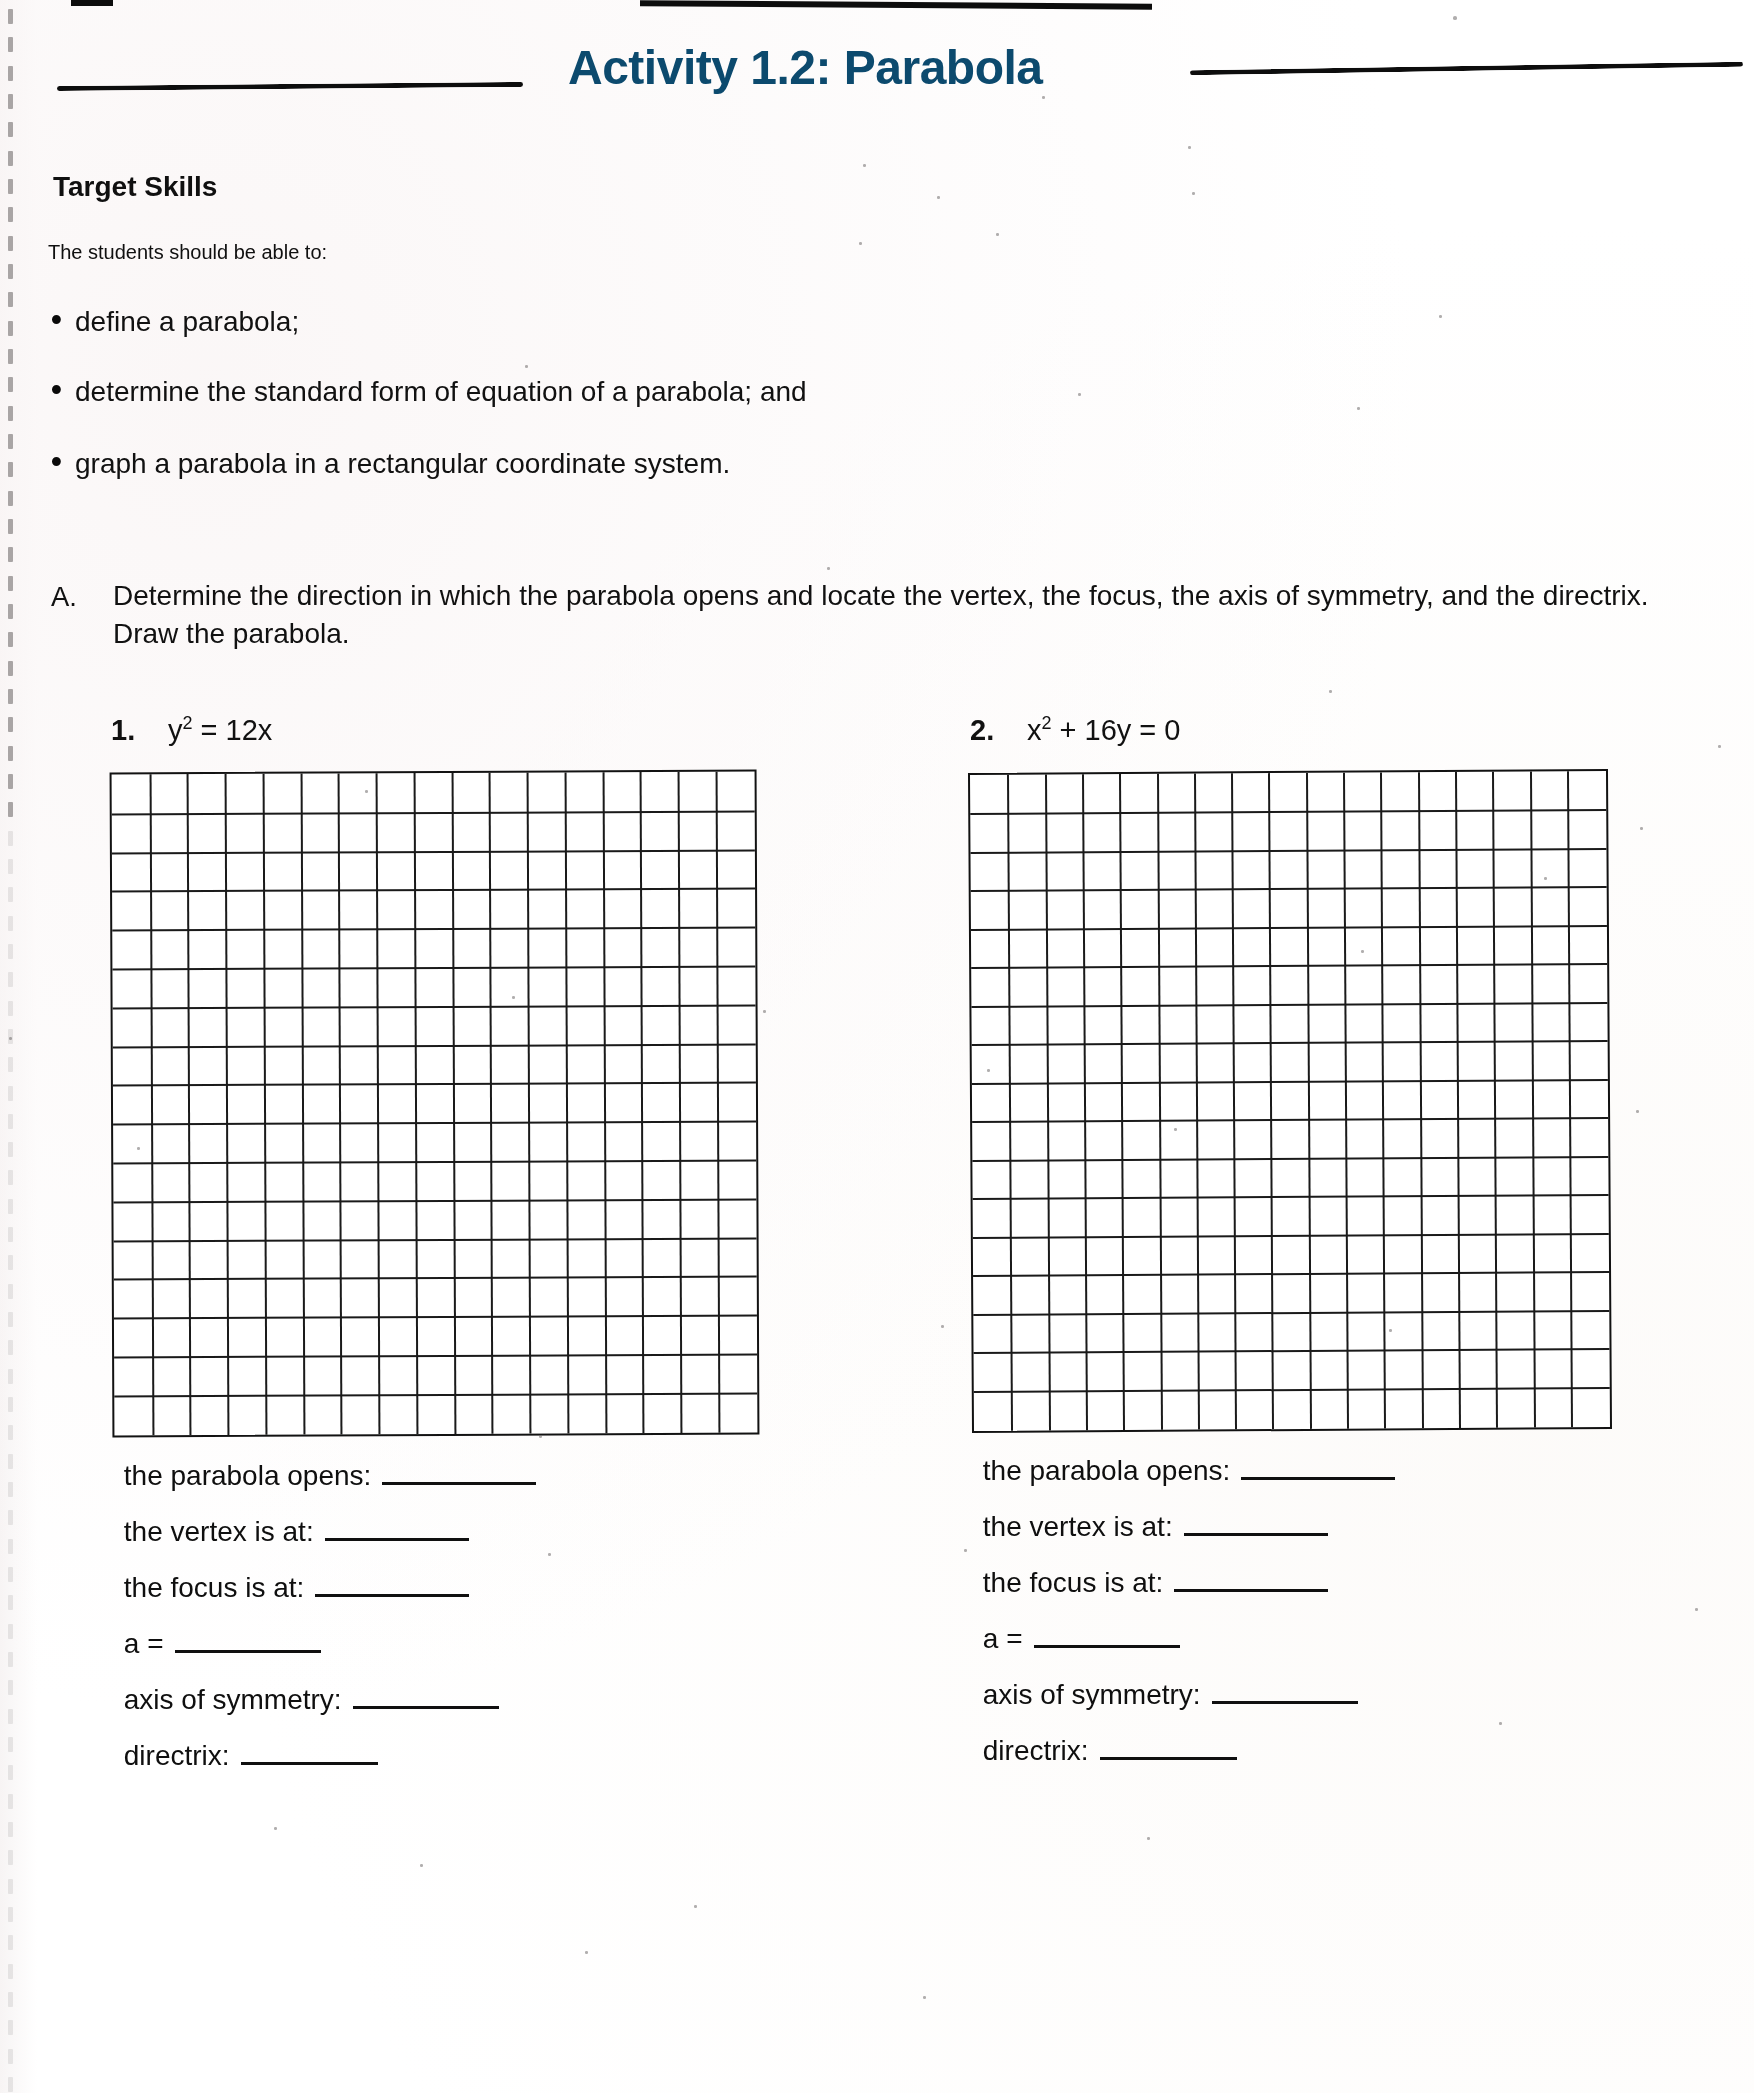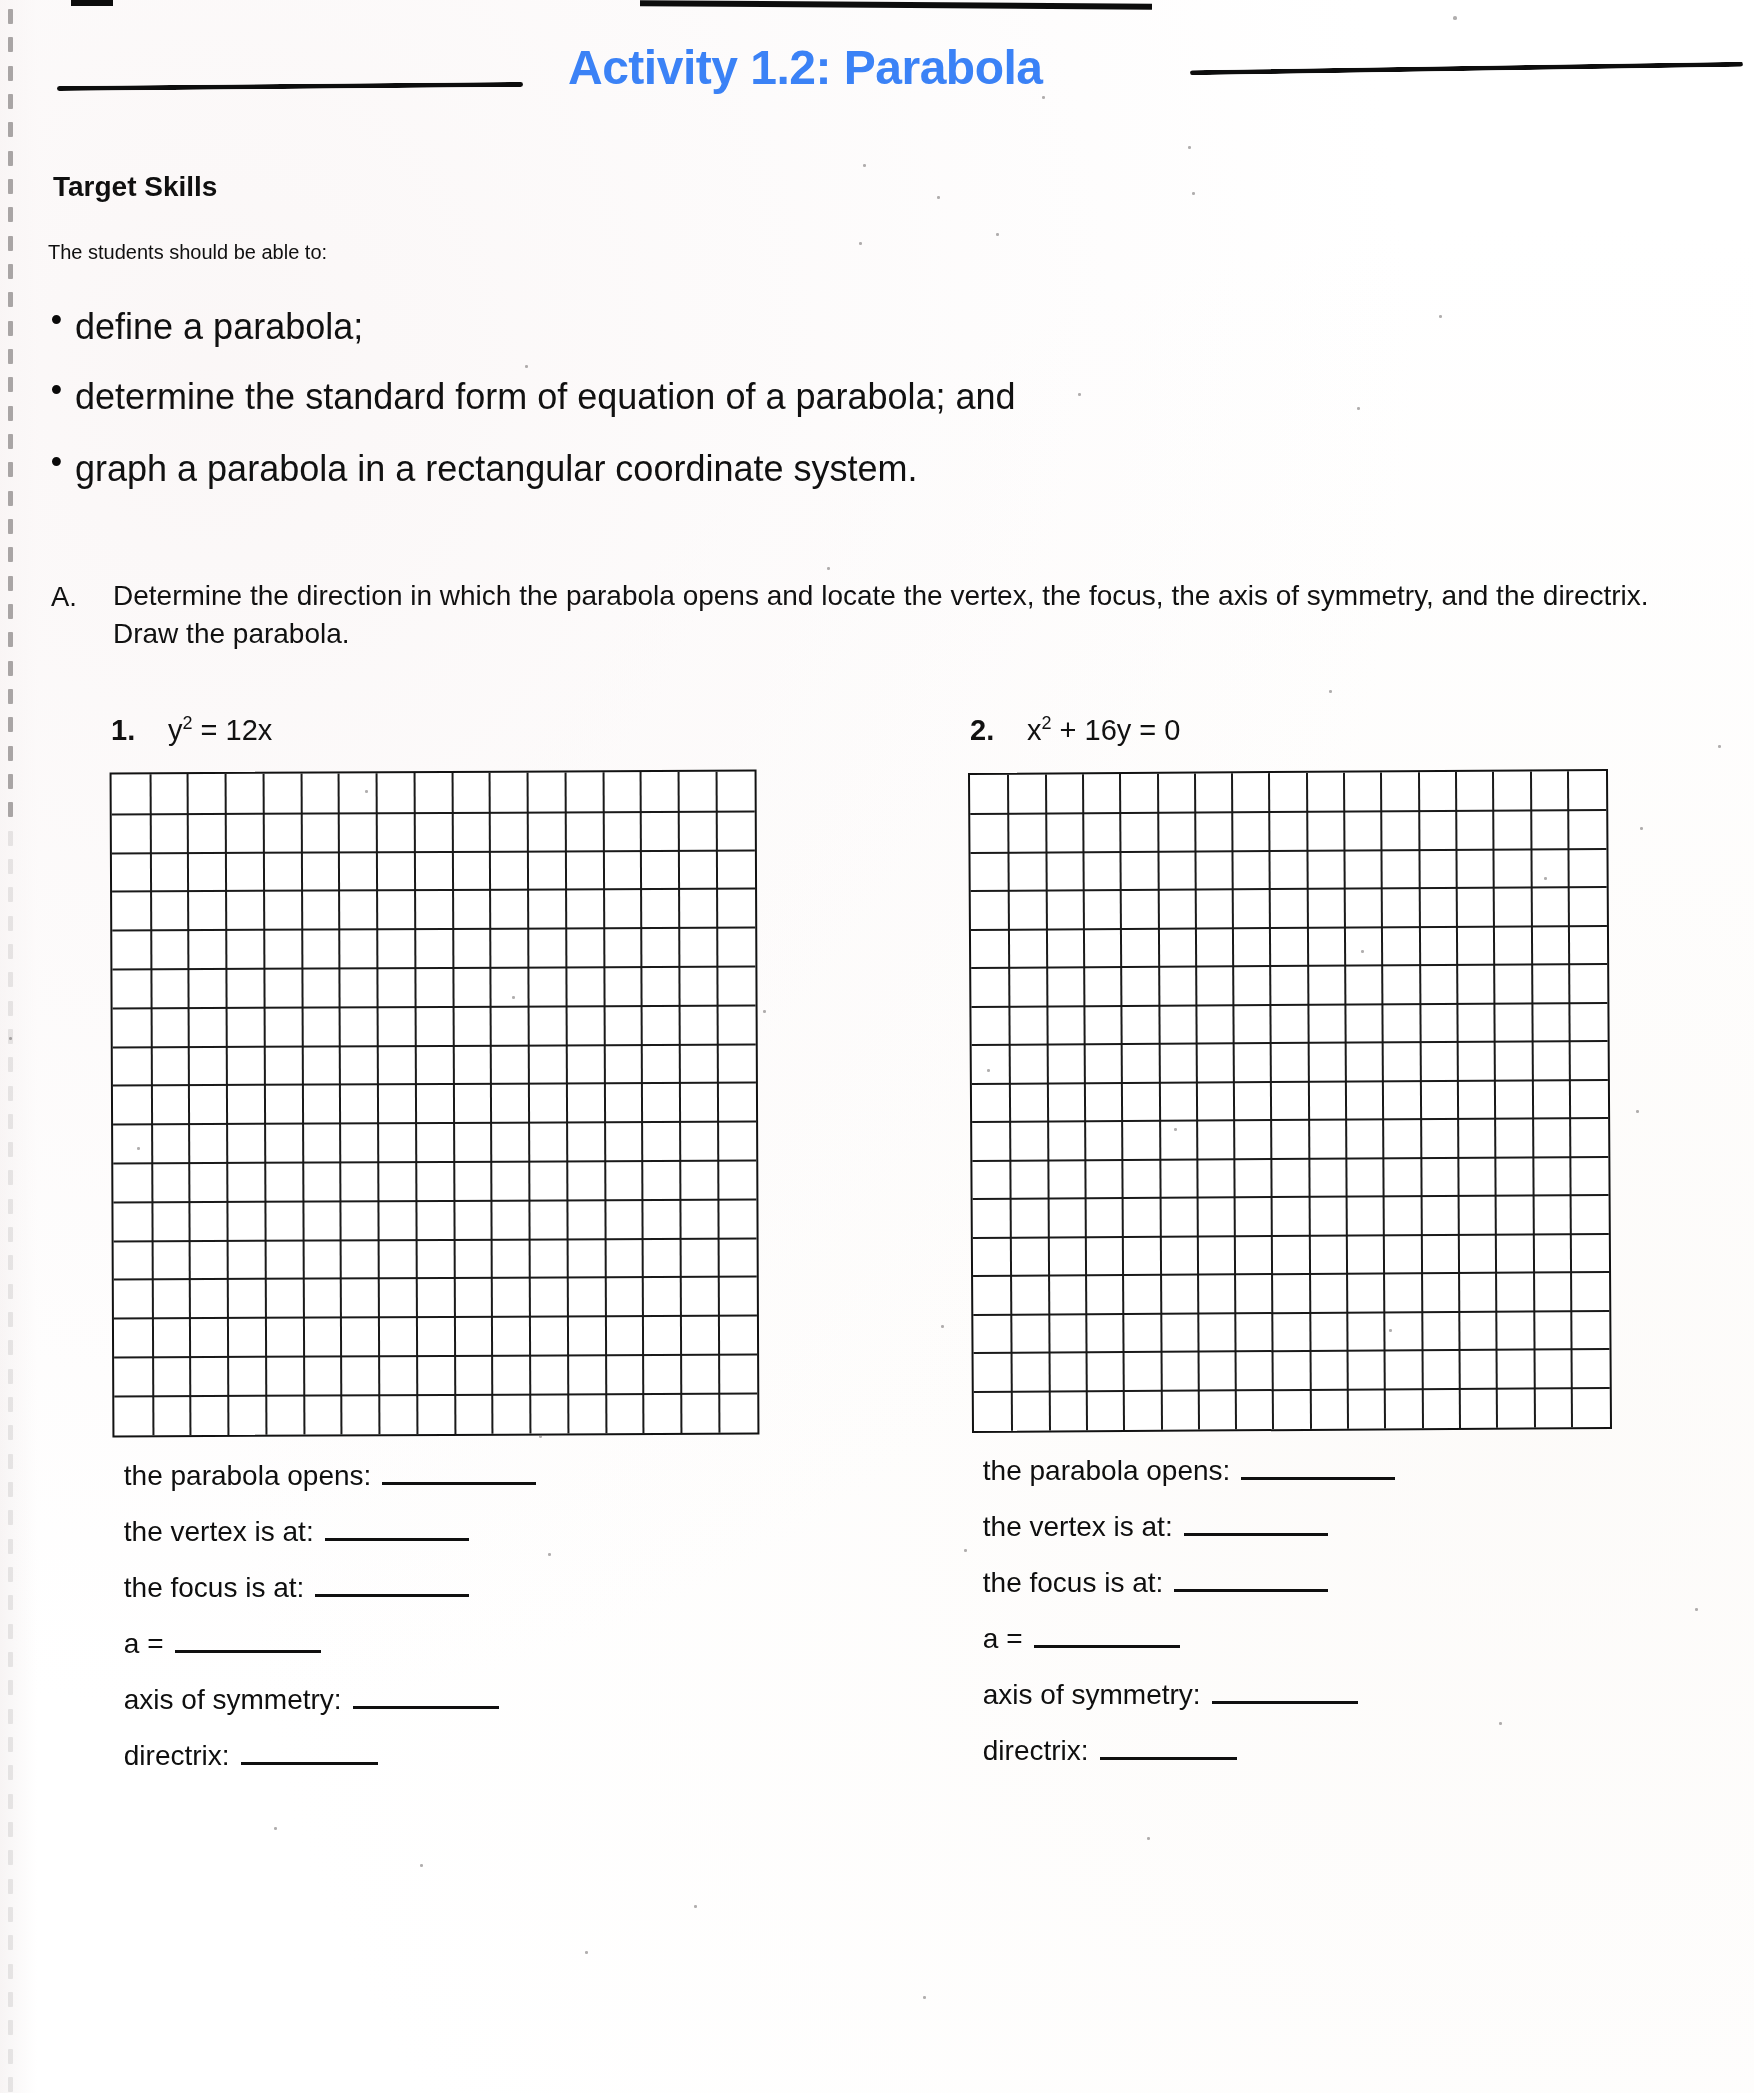--- a/index.html
+++ b/index.html
@@ -85,21 +85,21 @@
   }
 
   
   #title {
     position: absolute;
     left: 568px;
     top: 40px;
     font-size: 48px;
     font-weight: 700;
     letter-spacing: -0.5px;
-    color: #3b82f6;
+    color: #0c4a6e;
     white-space: nowrap;
   }
 
   
   .txt {
     position: absolute;
     color: #101010;
     line-height: 1.32;
   }
   #target-skills-heading {
@@ -123,21 +123,21 @@
   .bullet-dot {
     width: 24px;
     flex: 0 0 24px;
     font-size: 31px;
     line-height: 0.9;
     color: #0a0a0a;
     font-weight: 700;
     text-align: left;
   }
   .bullet-text {
-    font-size: 36px;
+    font-size: 28px;
     white-space: nowrap;
   }
   #skill-0 { left: 51px; top: 306px; }
   #skill-1 { left: 51px; top: 376px; }
   #skill-2 { left: 51px; top: 448px; }
 
   
   #section-a {
     position: absolute;
     left: 51px;

